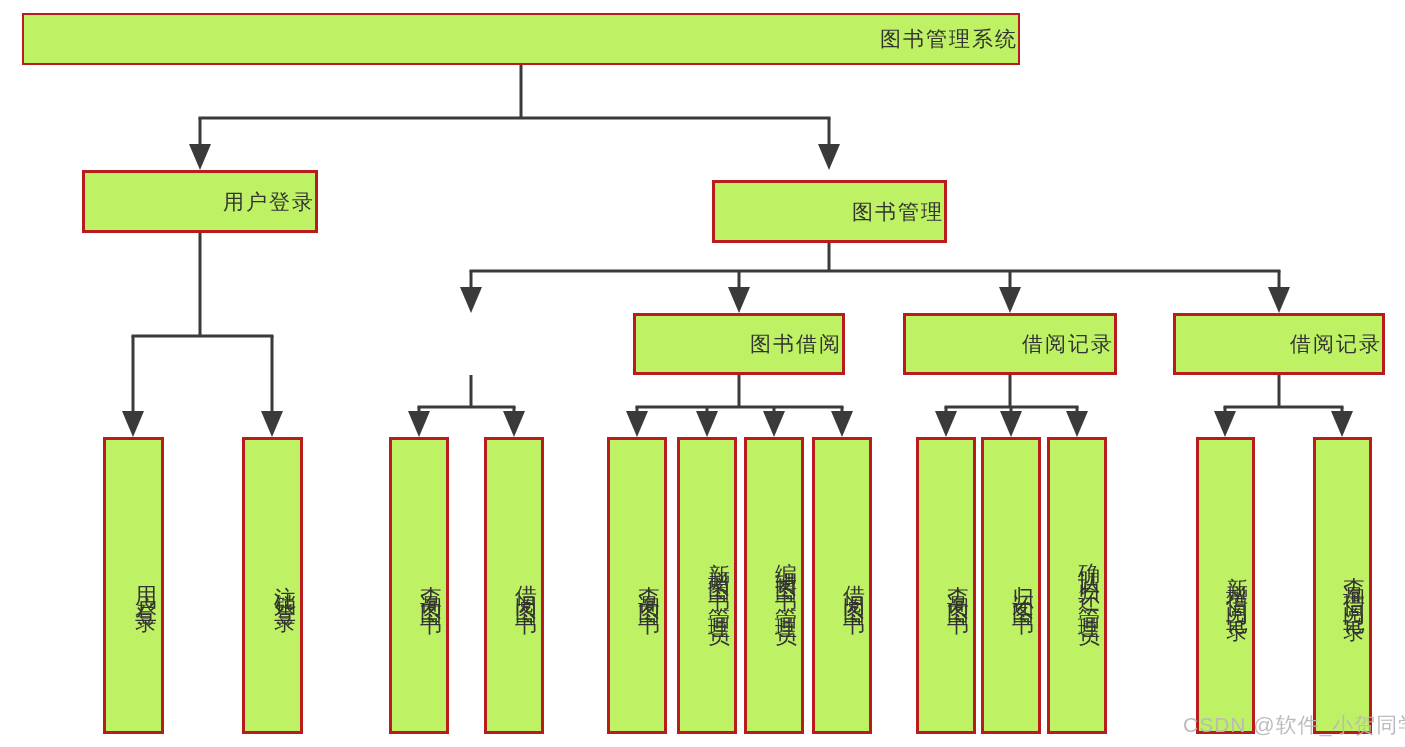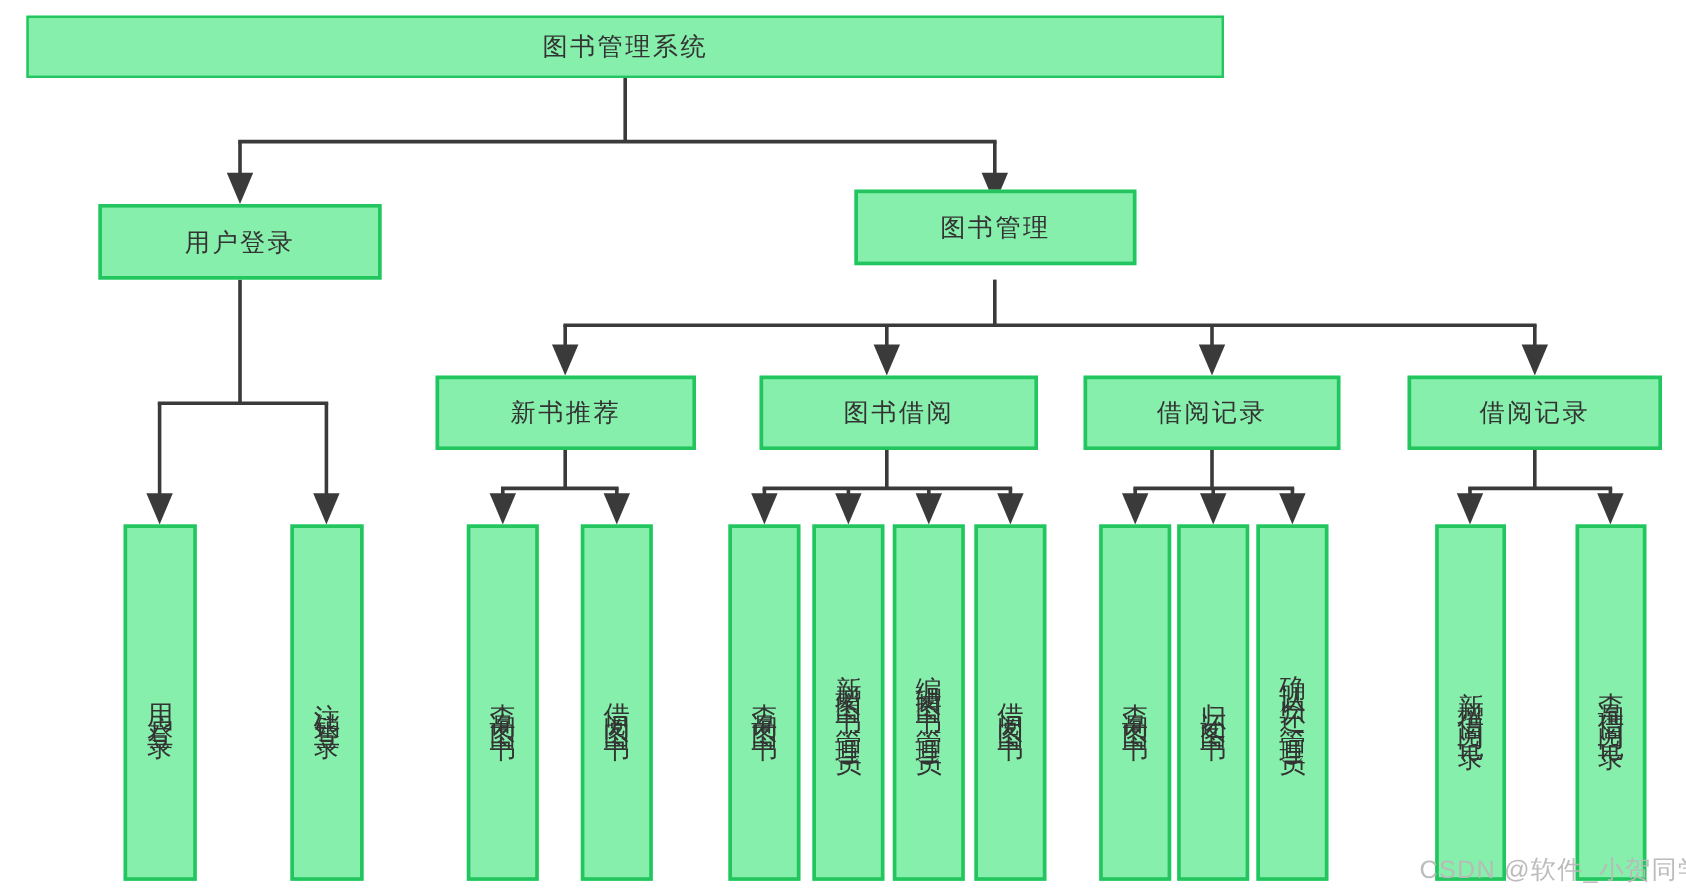--- a/index.html
+++ b/index.html
@@ -12,26 +12,26 @@
     overflow: hidden;
   }
   svg.connectors {
     position: absolute;
     left: 0; top: 0;
     z-index: 1;
   }
   .node {
     position: absolute;
     box-sizing: border-box;
-    background: #86efac;
-    border: 3px solid #22c55e;
+    background: #bef264;
+    border: 3px solid #b91c1c;
     color: #333333;
     display: flex;
     align-items: center;
-    justify-content: center;
+    justify-content: flex-end;
     z-index: 2;
   }
   .node.root { border-width: 2px; }
   .node .lbl {
     font-size: 21px;
     letter-spacing: 2px;
     white-space: nowrap;
     color: #333333;
   }
   .node.v .lbl {
@@ -111,28 +111,25 @@
       <polygon points="1331,411 1353,411 1342,437" fill="#3a3a3a"></polygon>
     </svg>
 
   <div class="node root" style="left:22px; top:13px; width:998px; height:52px;">
     <span class="lbl">图书管理系统</span>
   </div>
 
   <div class="node" style="left:82px; top:170px; width:236px; height:63px;">
     <span class="lbl">用户登录</span>
   </div>
-  <div class="node" style="left:712px; top:158px; width:235px; height:63px;">
+  <div class="node" style="left:712px; top:180px; width:235px; height:63px;">
     <span class="lbl">图书管理</span>
   </div>
 
-  <div class="node" style="left:363px; top:313px; width:217px; height:62px;">
-    <span class="lbl">新书推荐</span>
-  </div>
-  <div class="node" style="left:633px; top:313px; width:232px; height:62px;">
+  <div class="node" style="left:633px; top:313px; width:212px; height:62px;">
     <span class="lbl">图书借阅</span>
   </div>
   <div class="node" style="left:903px; top:313px; width:214px; height:62px;">
     <span class="lbl">借阅记录</span>
   </div>
   <div class="node" style="left:1173px; top:313px; width:212px; height:62px;">
     <span class="lbl">借阅记录</span>
   </div>
 
   <div class="node v" style="left:103px; top:437px; width:61px; height:297px;">

